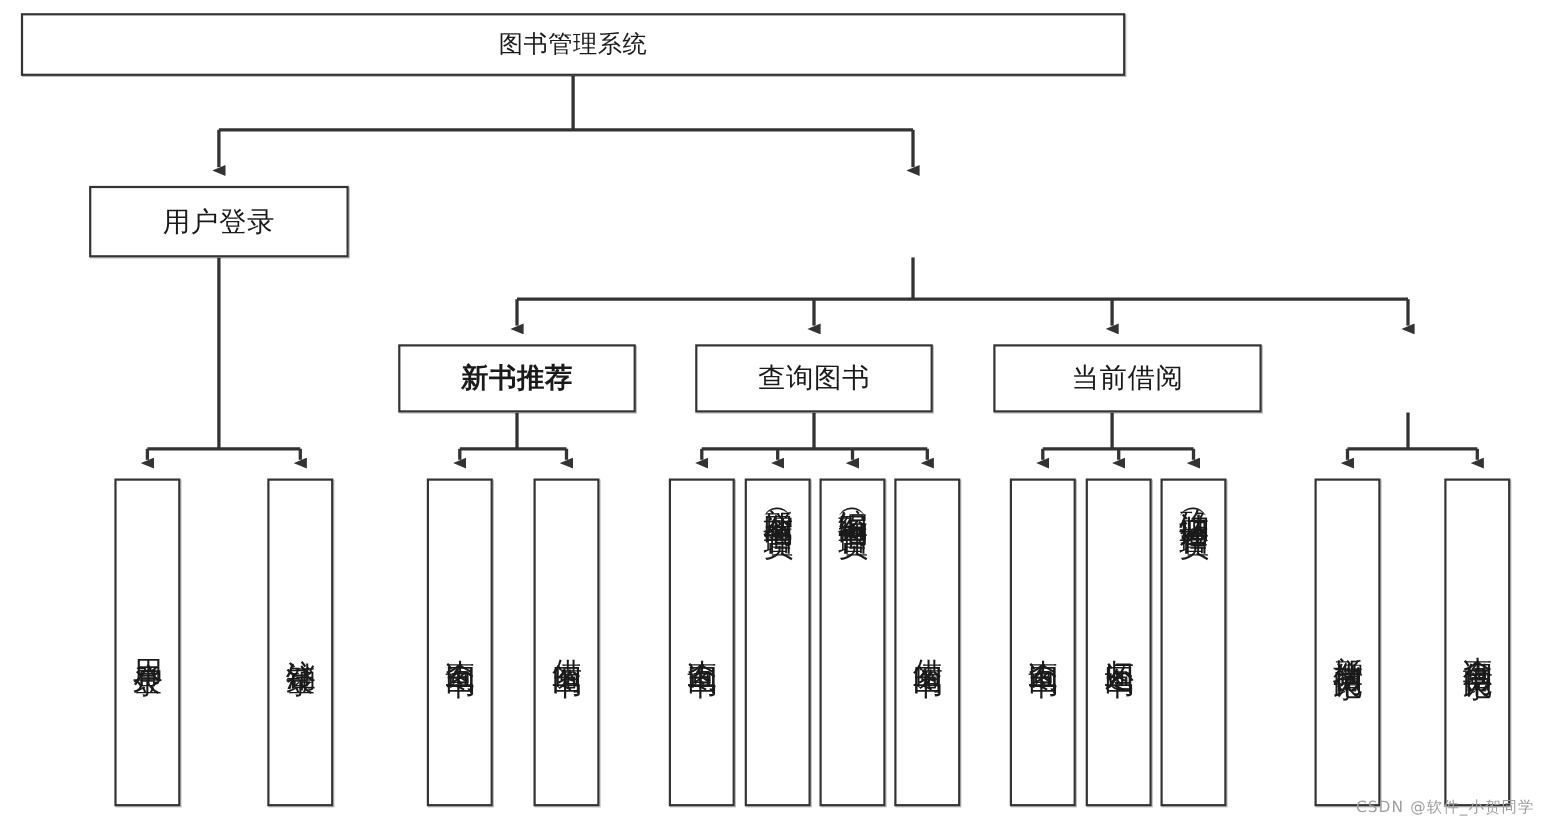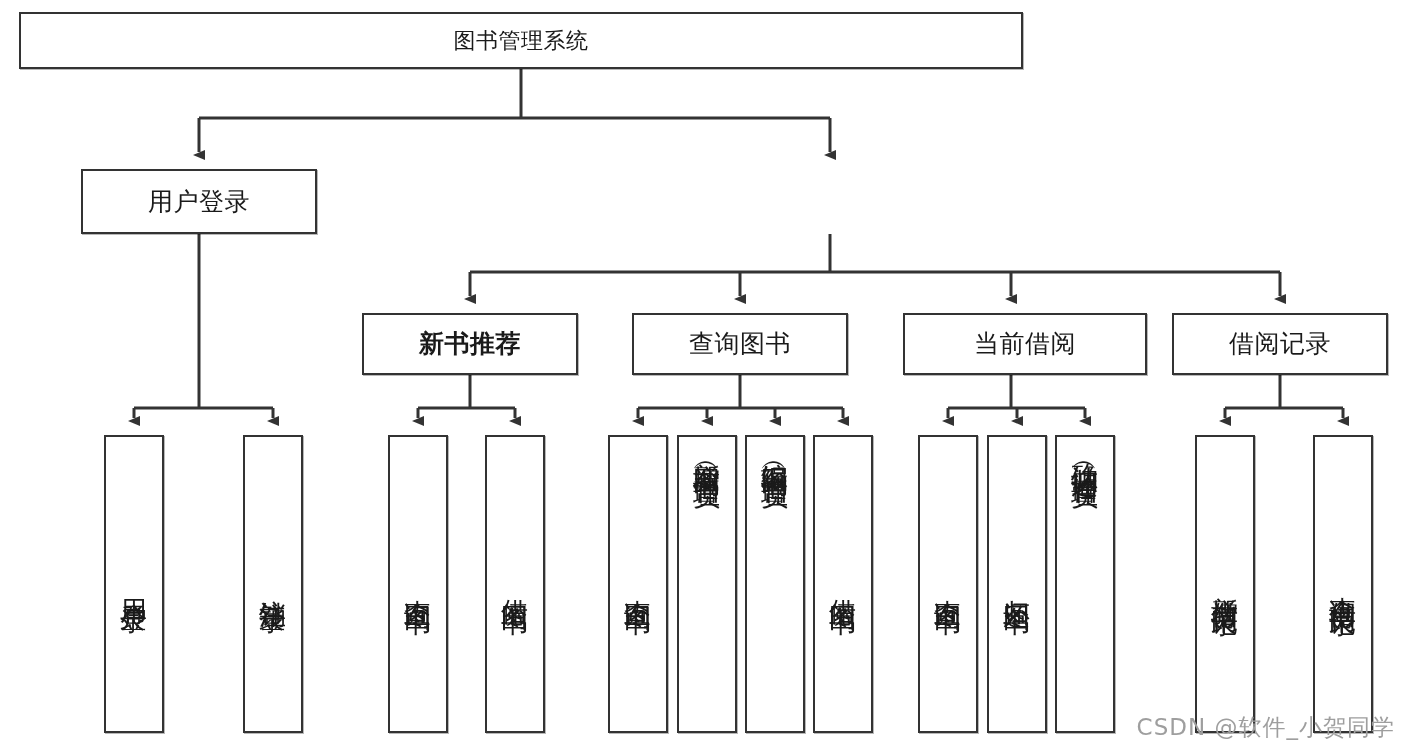--- a/index.html
+++ b/index.html
@@ -68,21 +68,21 @@
     margin-top: 0;
   }
   .node.v.mid {
     align-items: center;
     padding-top: 0;
   }
   .watermark {
     position: absolute;
     right: 10px;
     bottom: 4px;
-    font-size: 23px;
+    font-size: 14px;
     color: #9e9e9e;
     letter-spacing: 1px;
     white-space: nowrap;
     text-align: right;
   }
 </style>
 </head>
 <body>
 
 <div id="canvas">
@@ -149,23 +149,20 @@
 
   <div class="node h" style="left:362px; top:313px; width:216px; height:62px;font-weight:bold;">
     <span class="label">新书推荐</span>
   </div>
   <div class="node h" style="left:632px; top:313px; width:216px; height:62px;">
     <span class="label">查询图书</span>
   </div>
   <div class="node h" style="left:903px; top:313px; width:244px; height:62px;">
     <span class="label">当前借阅</span>
   </div>
-  <div class="node h" style="left:1172px; top:313px; width:216px; height:62px;">
-    <span class="label">借阅记录</span>
-  </div>
 
   <div class="node v mid" style="left:104px; top:435px; width:60px; height:298px;">
     <span class="label">用户登录</span>
   </div>
   <div class="node v mid" style="left:243px; top:435px; width:60px; height:298px;">
     <span class="label">注销登录</span>
   </div>
 
   <div class="node v mid" style="left:388px; top:435px; width:60px; height:298px;">
     <span class="label">查询图书</span>

